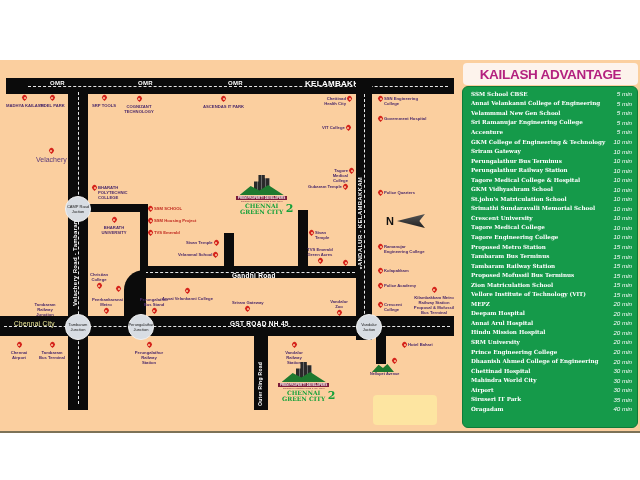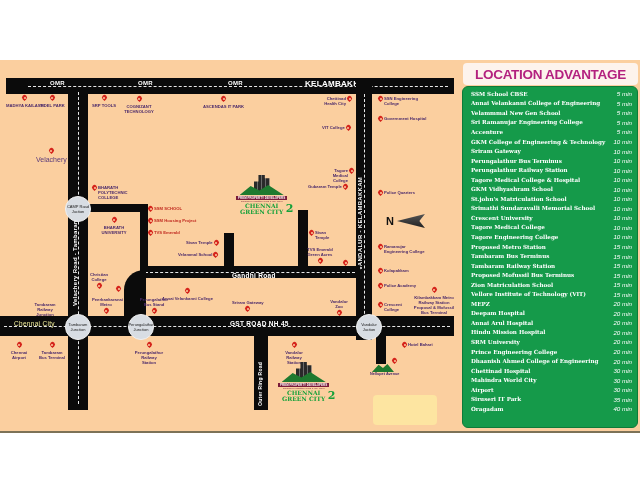--- a/index.html
+++ b/index.html
@@ -296,21 +296,21 @@
 <div class="roof" style="position:absolute;left:372px;top:364px;width:22px;height:8px;background:#1f7a2f;clip-path:polygon(0 100%,30% 10%,50% 50%,70% 0,100% 100%);"></div>
 
 <div class="north" style="left:386px;top:214px;">
   <span class="n">N</span>
   <span class="arrow"></span>
 </div>
 
 <div class="yellow-patch"></div>
 
 <div class="adv-title-box">
-  <span class="adv-title">LOCATION ADVANTAGE</span>
+  <span class="adv-title">KAILASH ADVANTAGE</span>
 </div>
 <div class="adv-panel">
   <div class="adv-row">
       <span class="adv-name">SSM School CBSE</span>
       <span class="adv-time">5 min</span>
     </div>
   <div class="adv-row">
       <span class="adv-name">Annai Velankanni College of Engineering</span>
       <span class="adv-time">5 min</span>
     </div>

